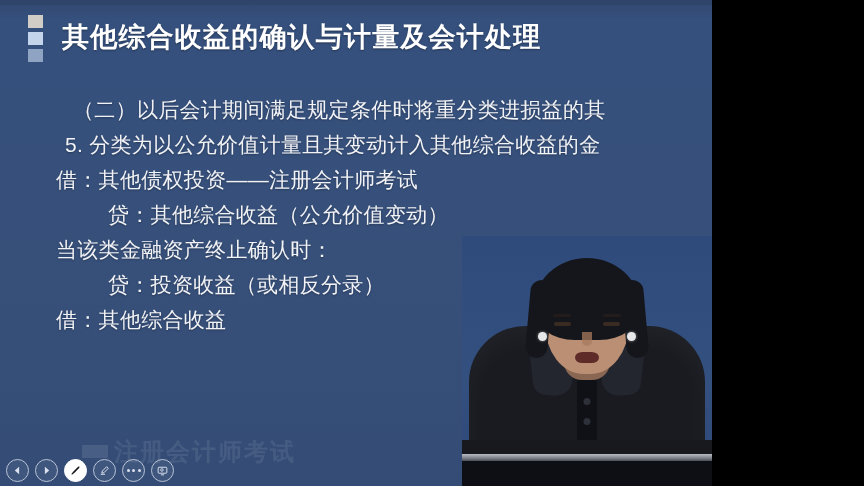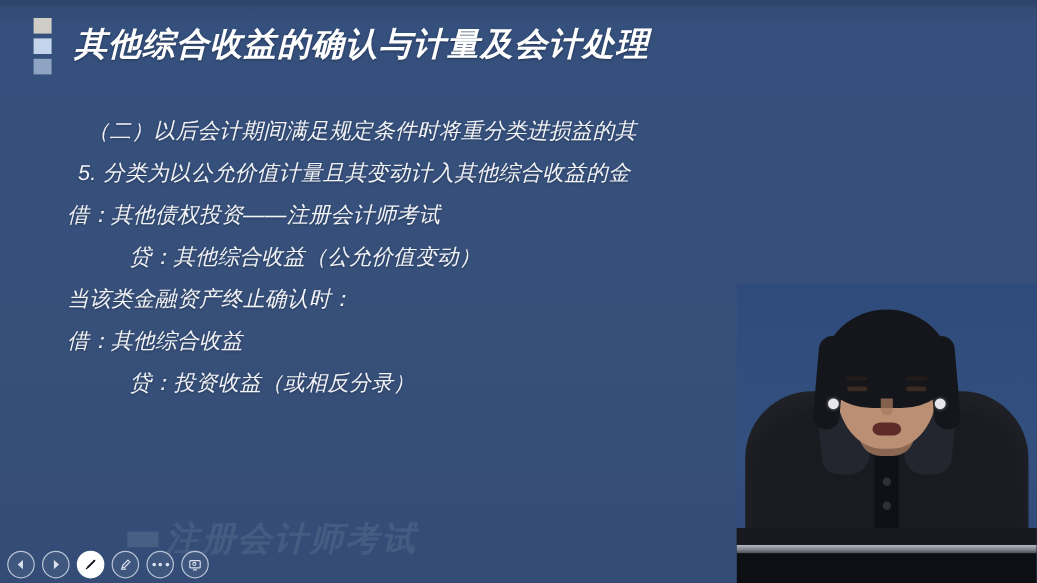--- a/index.html
+++ b/index.html
@@ -7,25 +7,24 @@
   html, body {
     width: 864px;
     height: 486px;
     overflow: hidden;
     background: #000;
     font-family: "Liberation Sans", "DejaVu Sans", sans-serif;
   }
 
   #player {
     position: relative;
-    width: 864px;
+    width: 712px;
     height: 486px;
     background: #35507d;
     overflow: hidden;
-    font-style: italic;
   }
 
   
   .slide {
     position: absolute;
     inset: 0;
     background: linear-gradient(180deg, #32486f 0%, #35507d 4%, #37507a 55%, #33497097 100%),
                 #35507d;
   }
   .slide-topband {
@@ -68,21 +67,21 @@
 
   
   .body-block {
     position: absolute;
     top: 92px;
     left: 56px;
     width: 580px;
   }
   .line {
     color: #f2f3f6;
-    font-size: 18px;
+    font-size: 21px;
     line-height: 35px;
     white-space: nowrap;
     letter-spacing: .3px;
     text-shadow: 0 1px 2px rgba(0,0,0,.3);
   }
   .line.ind-1 { padding-left: 17px; }
   .line.ind-2 { padding-left: 9px; }
   .line.ind-3 { padding-left: 52px; }
 
   
@@ -267,28 +266,27 @@
   }
   .ctl svg { display: block; }
   .dots { display: flex; gap: 2.5px; }
   .dots i { width: 3px; height: 3px; border-radius: 50%; background: #dbe2ee; display: block; }
 
   
   .watermark {
     position: absolute;
     left: 82px;
     bottom: 18px;
-    font-size: 28px;
+    font-size: 24px;
     font-weight: bold;
     color: rgba(255,255,255,.085);
     letter-spacing: 2px;
     white-space: nowrap;
     user-select: none;
     z-index: 4;
-    margin-left: 24px;
   }
   .watermark .wm-badge {
     display: inline-block;
     width: 26px; height: 13px;
     background: rgba(255,255,255,.10);
     margin-right: 6px;
     vertical-align: 2px;
   }
 </style>
 </head>
@@ -307,22 +305,22 @@
       </span>
       <span class="title-text">其他综合收益的确认与计量及会计处理</span>
     </div>
 
     <div class="body-block">
         <div class="line ind-1">（二）以后会计期间满足规定条件时将重分类进损益的其</div>
         <div class="line ind-2">5. 分类为以公允价值计量且其变动计入其他综合收益的金</div>
         <div class="line ind-0">借：其他债权投资——注册会计师考试</div>
         <div class="line ind-3">贷：其他综合收益（公允价值变动）</div>
         <div class="line ind-0">当该类金融资产终止确认时：</div>
+        <div class="line ind-3">贷：投资收益（或相反分录）</div>
         <div class="line ind-0">借：其他综合收益</div>
-        <div class="line ind-3">贷：投资收益（或相反分录）</div>
       </div>
   </div>
 
   <div class="video-overlay">
     <div class="v-bg"></div>
     <div class="v-torso">
       <div class="v-collarL"></div>
       <div class="v-collarR"></div>
       <div class="v-placket"></div>
       <div class="v-btn1"></div>

